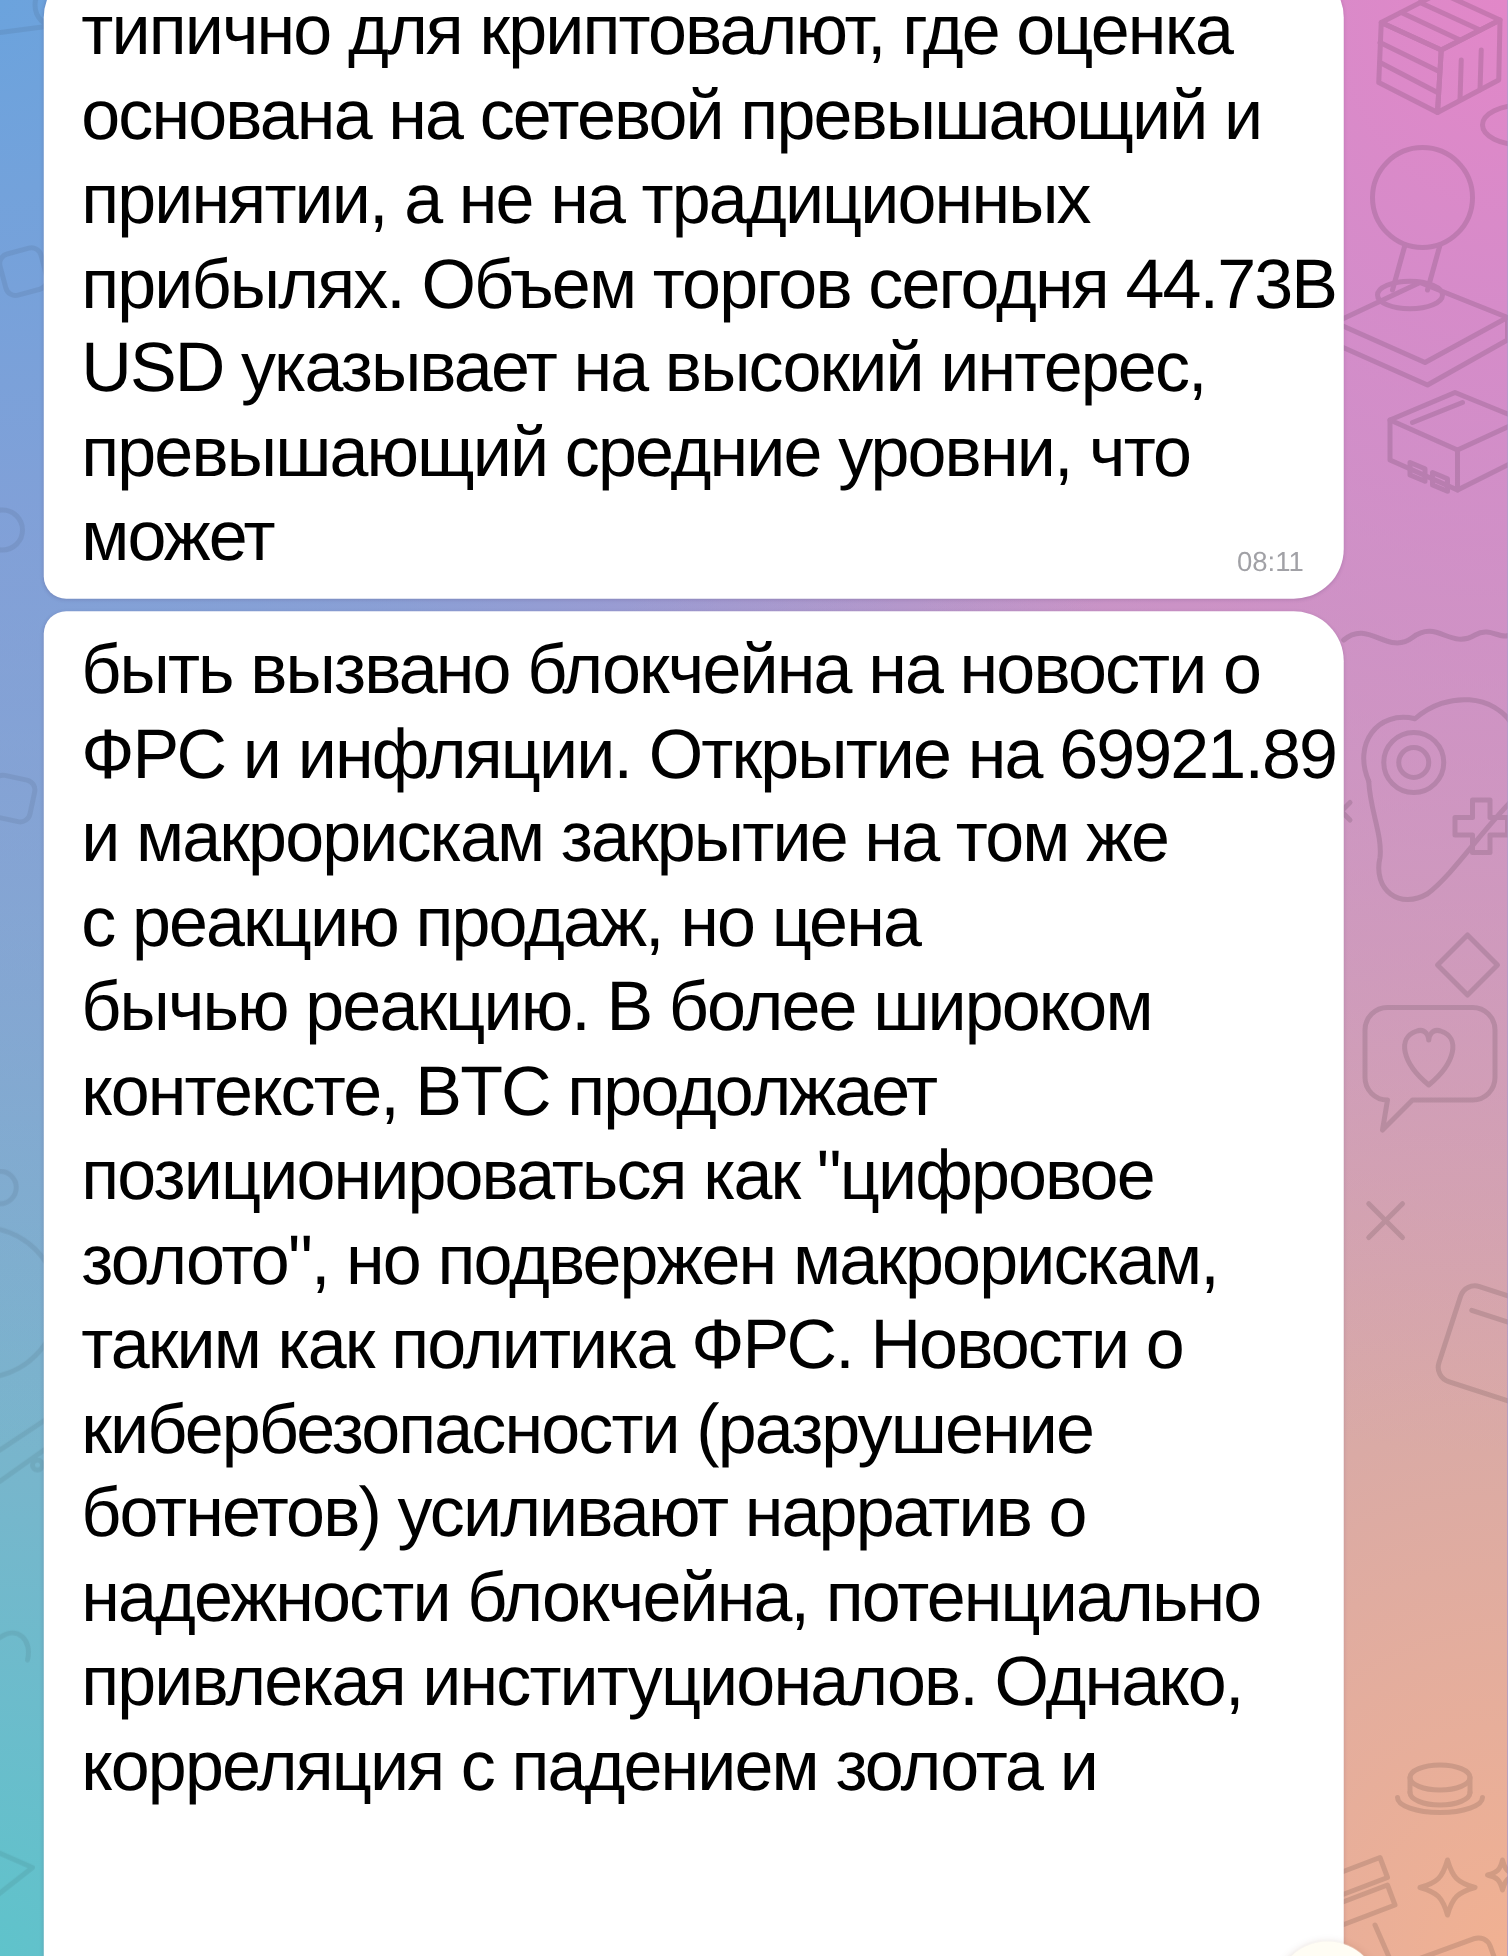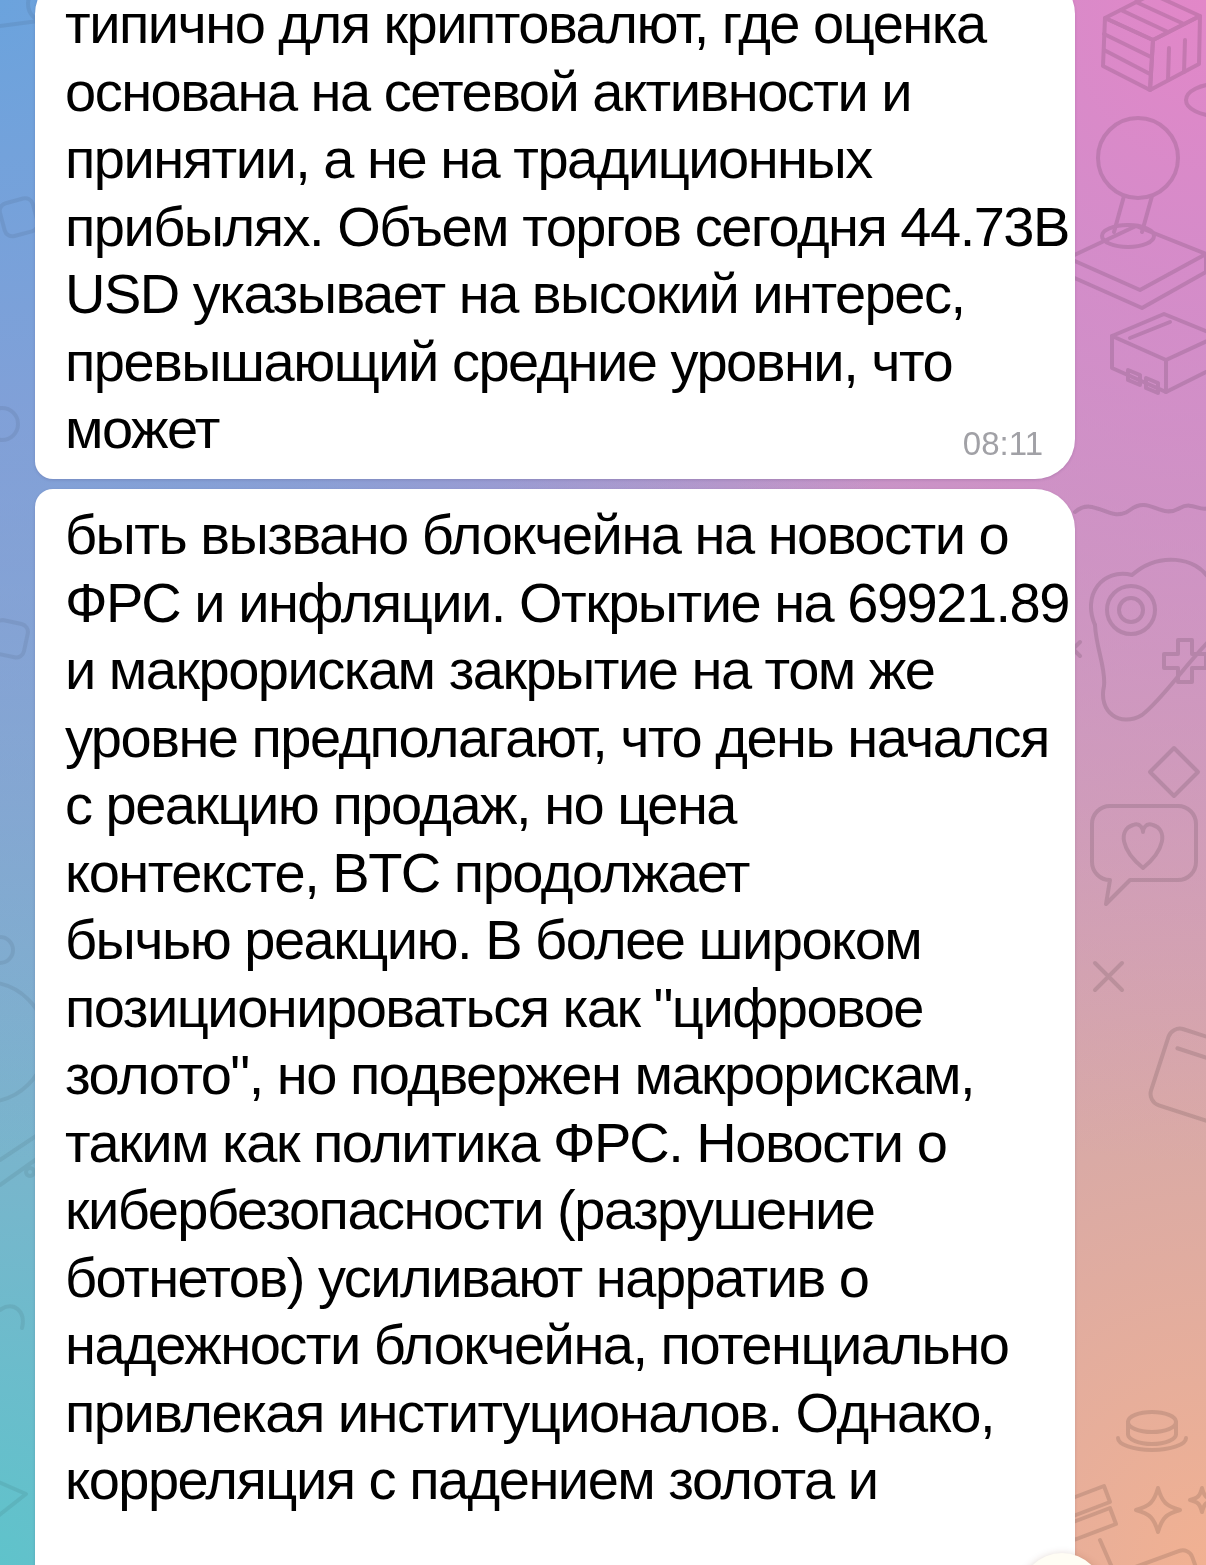--- a/index.html
+++ b/index.html
@@ -34,21 +34,21 @@
   .bubble2{
     top:489px;
     height:1140px;
     padding:12px 30px 40px 30px;
     border-radius:18px 40px 40px 40px;
   }
   .msg-text{font-size:56px;line-height:67.5px;letter-spacing:-1.5px;}
   .msg-line{white-space:nowrap;}
   .time{
     position:absolute;right:32px;bottom:16px;
-    font-size:33px;color:#a1a1a6;letter-spacing:0;
+    font-size:22px;color:#a1a1a6;letter-spacing:0;
   }
   .scroll-fab{
     position:absolute;left:1020px;top:1553px;width:84px;height:84px;
     border-radius:50%;background:#fffdf4;
     box-shadow:0 2px 8px rgba(90,40,20,.25);z-index:3;
   }
 </style>
 </head>
 <body>
 
@@ -143,39 +143,38 @@
     <path d="M0,1160 L36,1136 M0,1185 L38,1158"></path>
     <circle cx="30" cy="1172" r="4"></circle>
     <path d="M0,1310 C14,1300 26,1312 22,1328"></path>
     <path d="M-6,1480 L26,1494 L-2,1516 Z"></path>
   </g>
 </svg>
 
 <div class="bubble bubble1">
   <div class="msg-text">
       <div class="msg-line">типично для криптовалют, где оценка</div>
-      <div class="msg-line">основана на сетевой активности и</div>
+      <div class="msg-line">основана на сетевой превышающий и</div>
       <div class="msg-line">принятии, а не на традиционных</div>
       <div class="msg-line">прибылях. Объем торгов сегодня 44.73B</div>
       <div class="msg-line">USD указывает на высокий интерес,</div>
       <div class="msg-line">превышающий средние уровни, что</div>
       <div class="msg-line">может</div>
     </div>
   <div class="time">08:11</div>
 </div>
 
 <div class="bubble bubble2">
   <div class="msg-text">
       <div class="msg-line">быть вызвано блокчейна на новости о</div>
       <div class="msg-line">ФРС и инфляции. Открытие на 69921.89</div>
       <div class="msg-line">и макрорискам закрытие на том же</div>
-      <div class="msg-line">уровне предполагают, что день начался</div>
       <div class="msg-line">с реакцию продаж, но цена</div>
+      <div class="msg-line">бычью реакцию. В более широком</div>
       <div class="msg-line">контексте, BTC продолжает</div>
-      <div class="msg-line">бычью реакцию. В более широком</div>
       <div class="msg-line">позиционироваться как "цифровое</div>
       <div class="msg-line">золото", но подвержен макрорискам,</div>
       <div class="msg-line">таким как политика ФРС. Новости о</div>
       <div class="msg-line">кибербезопасности (разрушение</div>
       <div class="msg-line">ботнетов) усиливают нарратив о</div>
       <div class="msg-line">надежности блокчейна, потенциально</div>
       <div class="msg-line">привлекая институционалов. Однако,</div>
       <div class="msg-line">корреляция с падением золота и</div>
     </div>
 </div>

